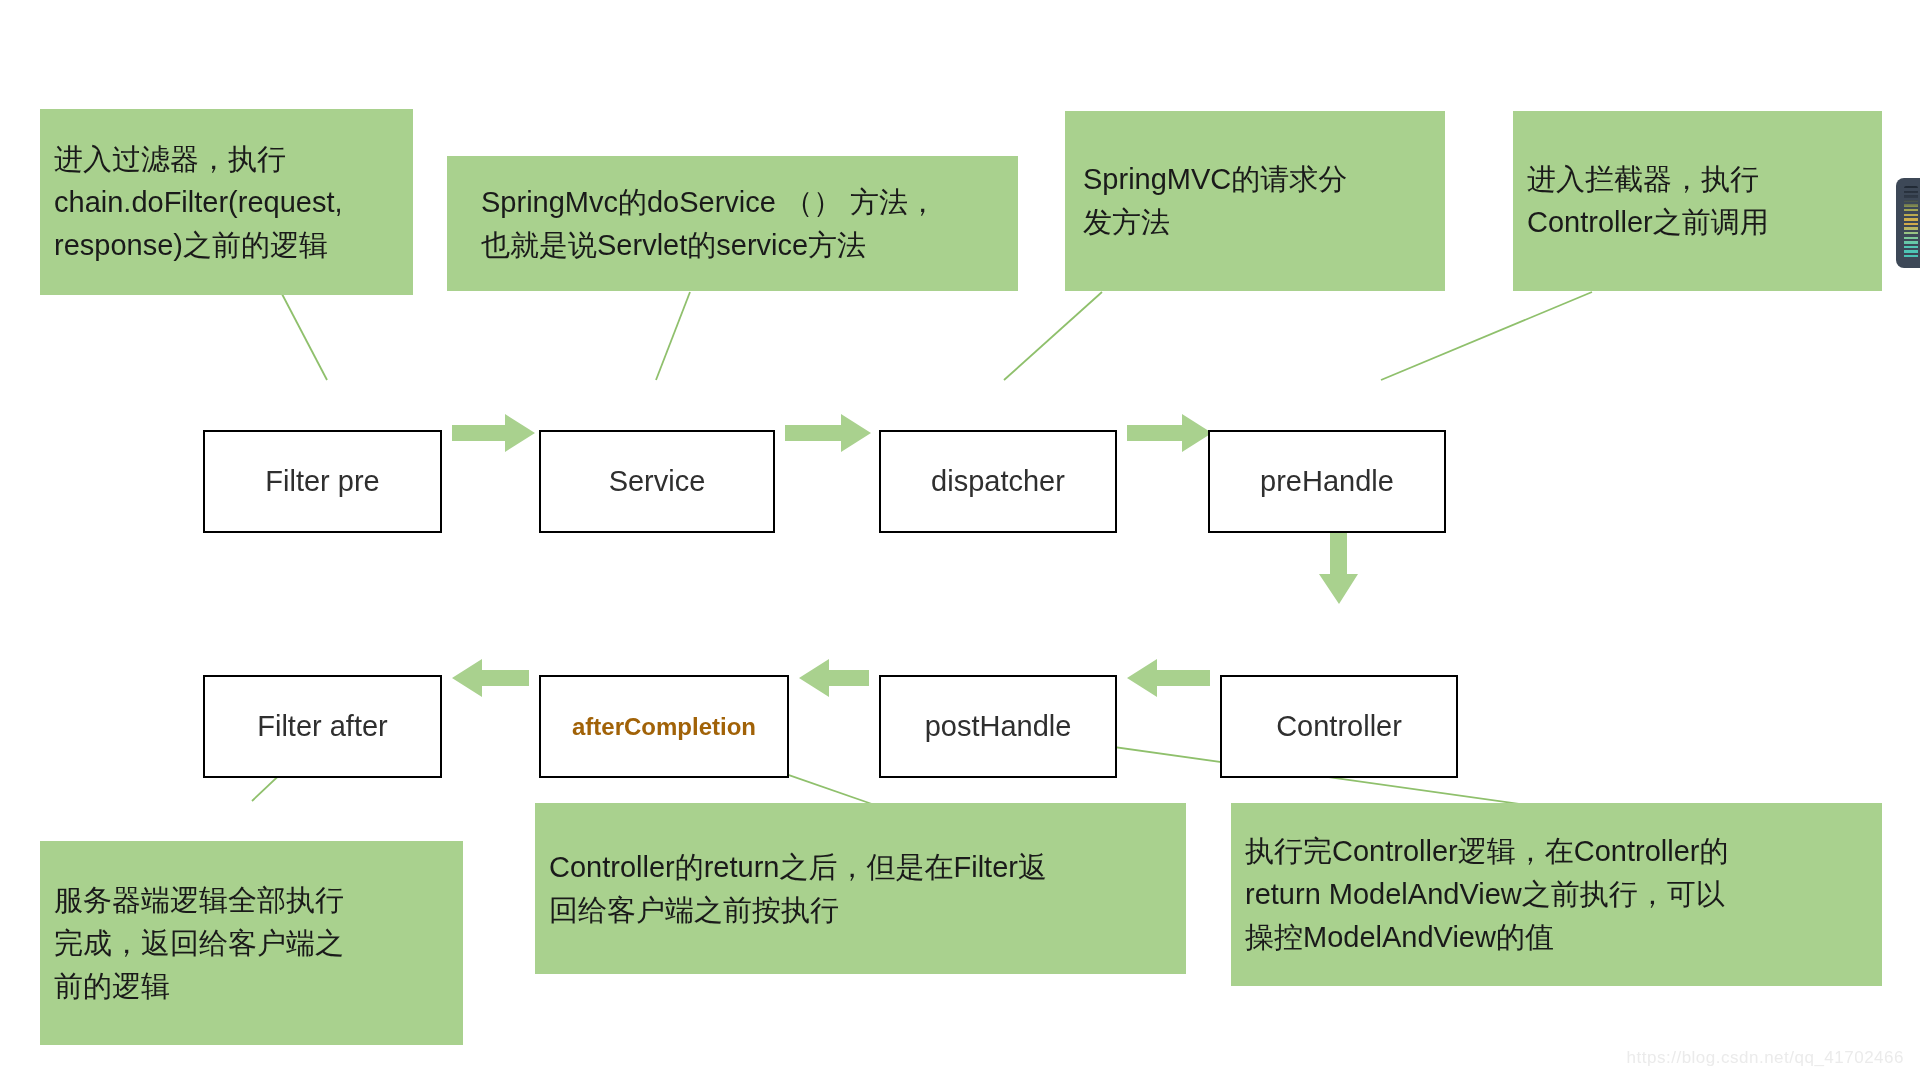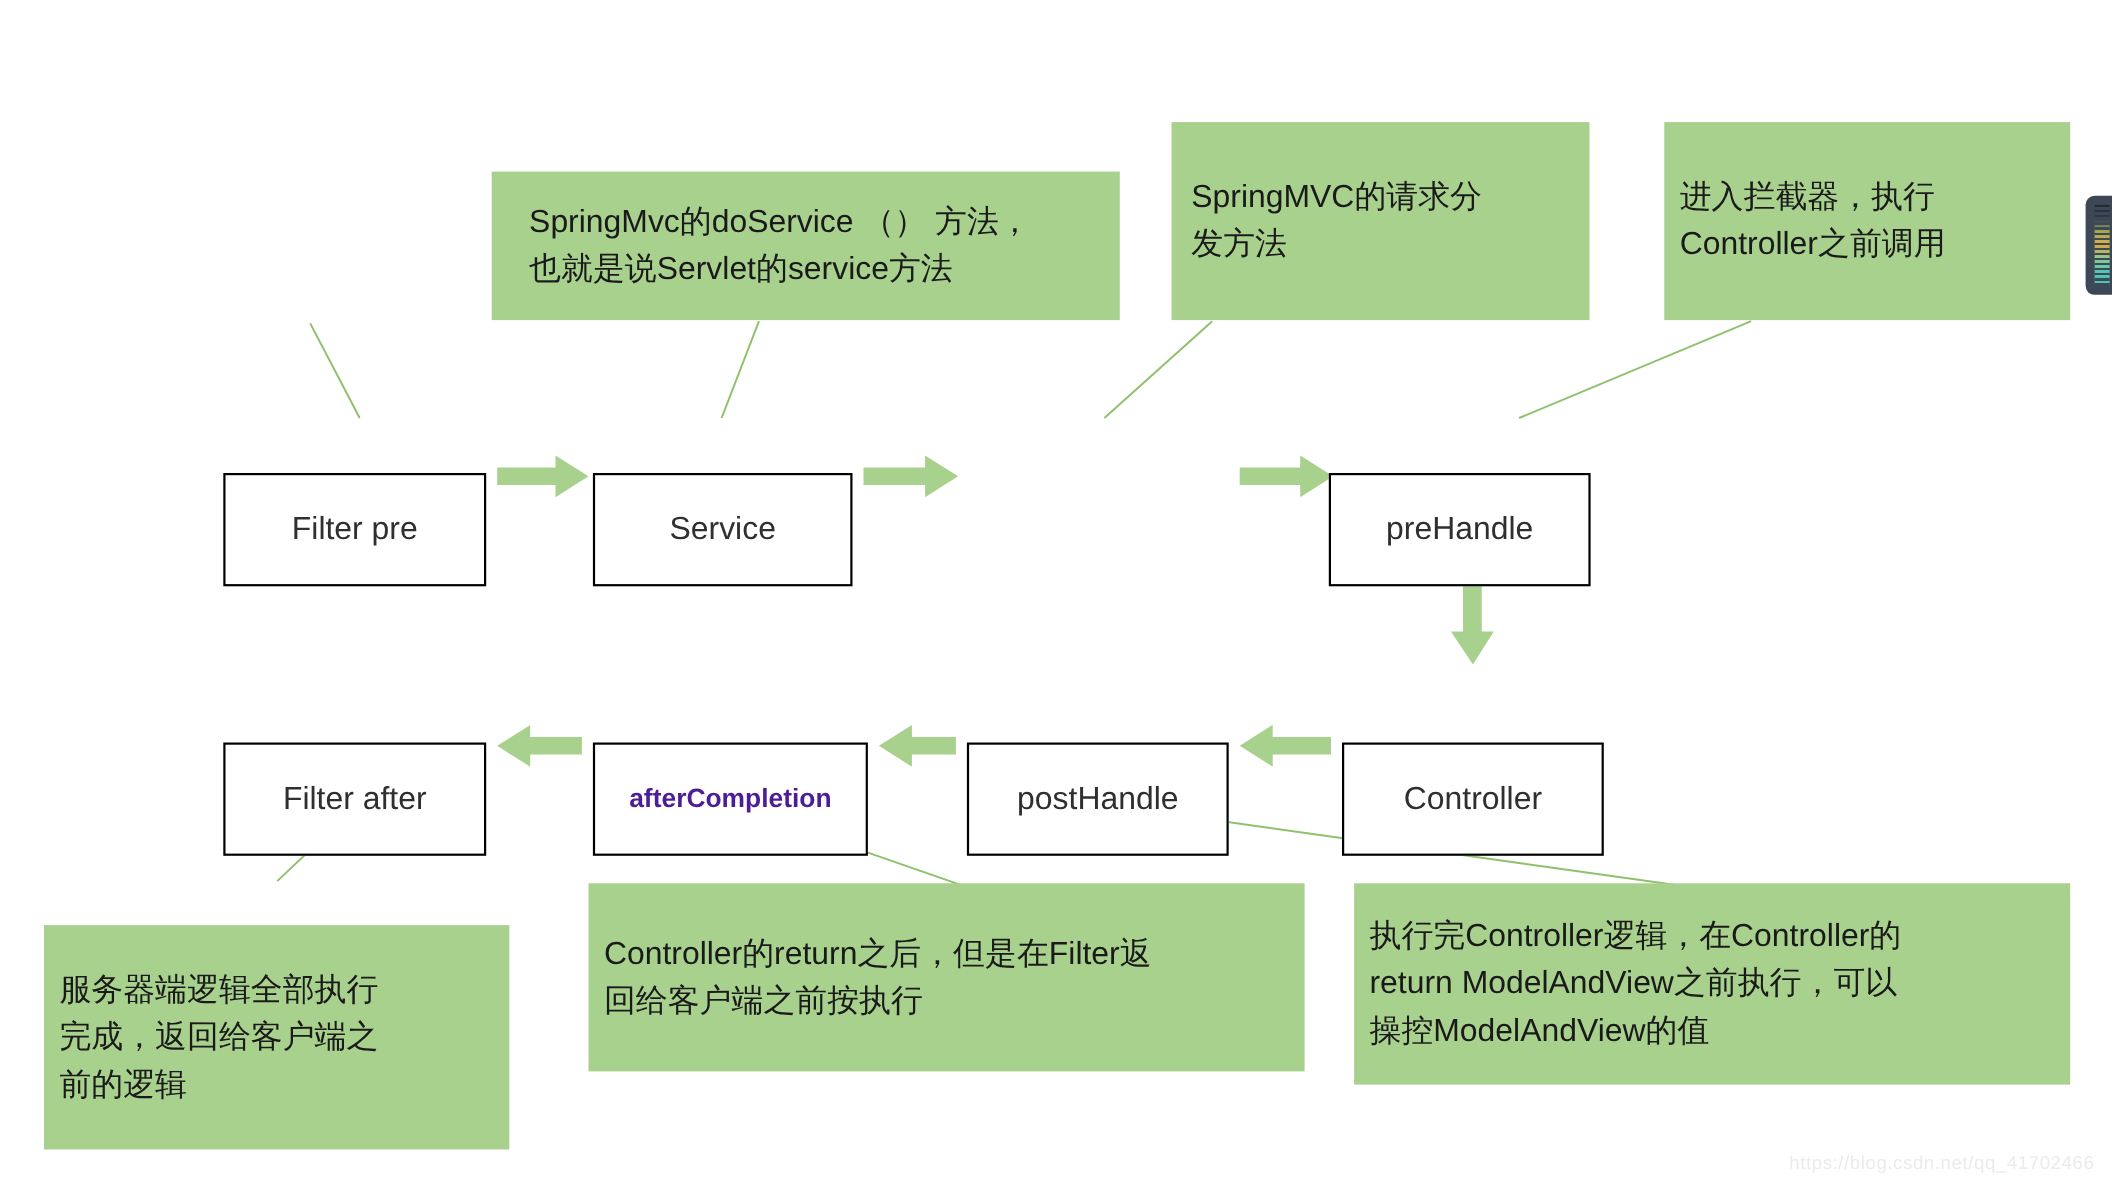--- a/index.html
+++ b/index.html
@@ -13,21 +13,21 @@
     display:flex;align-items:center;
     font-size:29px;line-height:43px;
   }
   .note-text{white-space:pre-line;padding:6px 10px 6px 14px;}
   
   .node{
     position:absolute;background:#ffffff;border:2px solid #000000;box-sizing:border-box;
     display:flex;align-items:center;justify-content:center;
     color:#2f2f2f;font-size:29px;height:103px;margin-top:48px;
   }
-  .node.small-bold{font-size:24px;font-weight:bold;color:#4c1d95;}
+  .node.small-bold{font-size:24px;font-weight:bold;color:#a16207;}
   .row1{top:382px;}
   .row2{top:627px;}
   
   #connectors{position:absolute;left:0;top:0;width:1920px;height:1080px;}
   
   .widget{
     position:absolute;left:1896px;top:178px;width:32px;height:90px;
     background:#3d4857;border-radius:8px 0 0 8px;
   }
   .widget-bar{
@@ -60,20 +60,25 @@
     <polygon fill="#a9d18e" points="785,425 841,425 841,414 871,433 841,452 841,441 785,441"></polygon>
     <polygon fill="#a9d18e" points="1127,425 1182,425 1182,414 1212,433 1182,452 1182,441 1127,441"></polygon>
 
     <polygon fill="#a9d18e" points="1330,514 1330,574 1319,574 1339,604 1358,574 1347,574 1347,514"></polygon>
 
     <polygon fill="#a9d18e" points="1210,670 1157,670 1157,659 1127,678 1157,697 1157,686 1210,686"></polygon>
     <polygon fill="#a9d18e" points="869,670 829,670 829,659 799,678 829,697 829,686 869,686"></polygon>
     <polygon fill="#a9d18e" points="529,670 482,670 482,659 452,678 482,697 482,686 529,686"></polygon>
   </svg>
 
+  <div class="note" style="left:40px;top:109px;width:373px;height:186px;">
+    <div class="note-text">进入过滤器，执行
+chain.doFilter(request,
+response)之前的逻辑</div>
+  </div>
   <div class="note" style="left:447px;top:156px;width:551px;height:135px;padding-left:20px;">
     <div class="note-text">SpringMvc的doService （） 方法，
 也就是说Servlet的service方法</div>
   </div>
   <div class="note" style="left:1065px;top:111px;width:380px;height:180px;">
     <div class="note-text" style="padding-left:18px;">SpringMVC的请求分
 发方法</div>
   </div>
   <div class="note" style="left:1513px;top:111px;width:369px;height:180px;">
     <div class="note-text">进入拦截器，执行
@@ -93,20 +98,23 @@
 return ModelAndView之前执行，可以
 操控ModelAndView的值</div>
   </div>
 
   <div class="node row1" style="left:203px;width:239px;">
     <span>Filter pre</span>
   </div>
   <div class="node row1" style="left:539px;width:236px;">
     <span>Service</span>
   </div>
+  <div class="node row1" style="left:879px;width:238px;">
+    <span>dispatcher</span>
+  </div>
   <div class="node row1" style="left:1208px;width:238px;">
     <span>preHandle</span>
   </div>
 
   <div class="node row2" style="left:203px;width:239px;">
     <span>Filter after</span>
   </div>
   <div class="node row2 small-bold" style="left:539px;width:250px;">
     <span>afterCompletion</span>
   </div>

